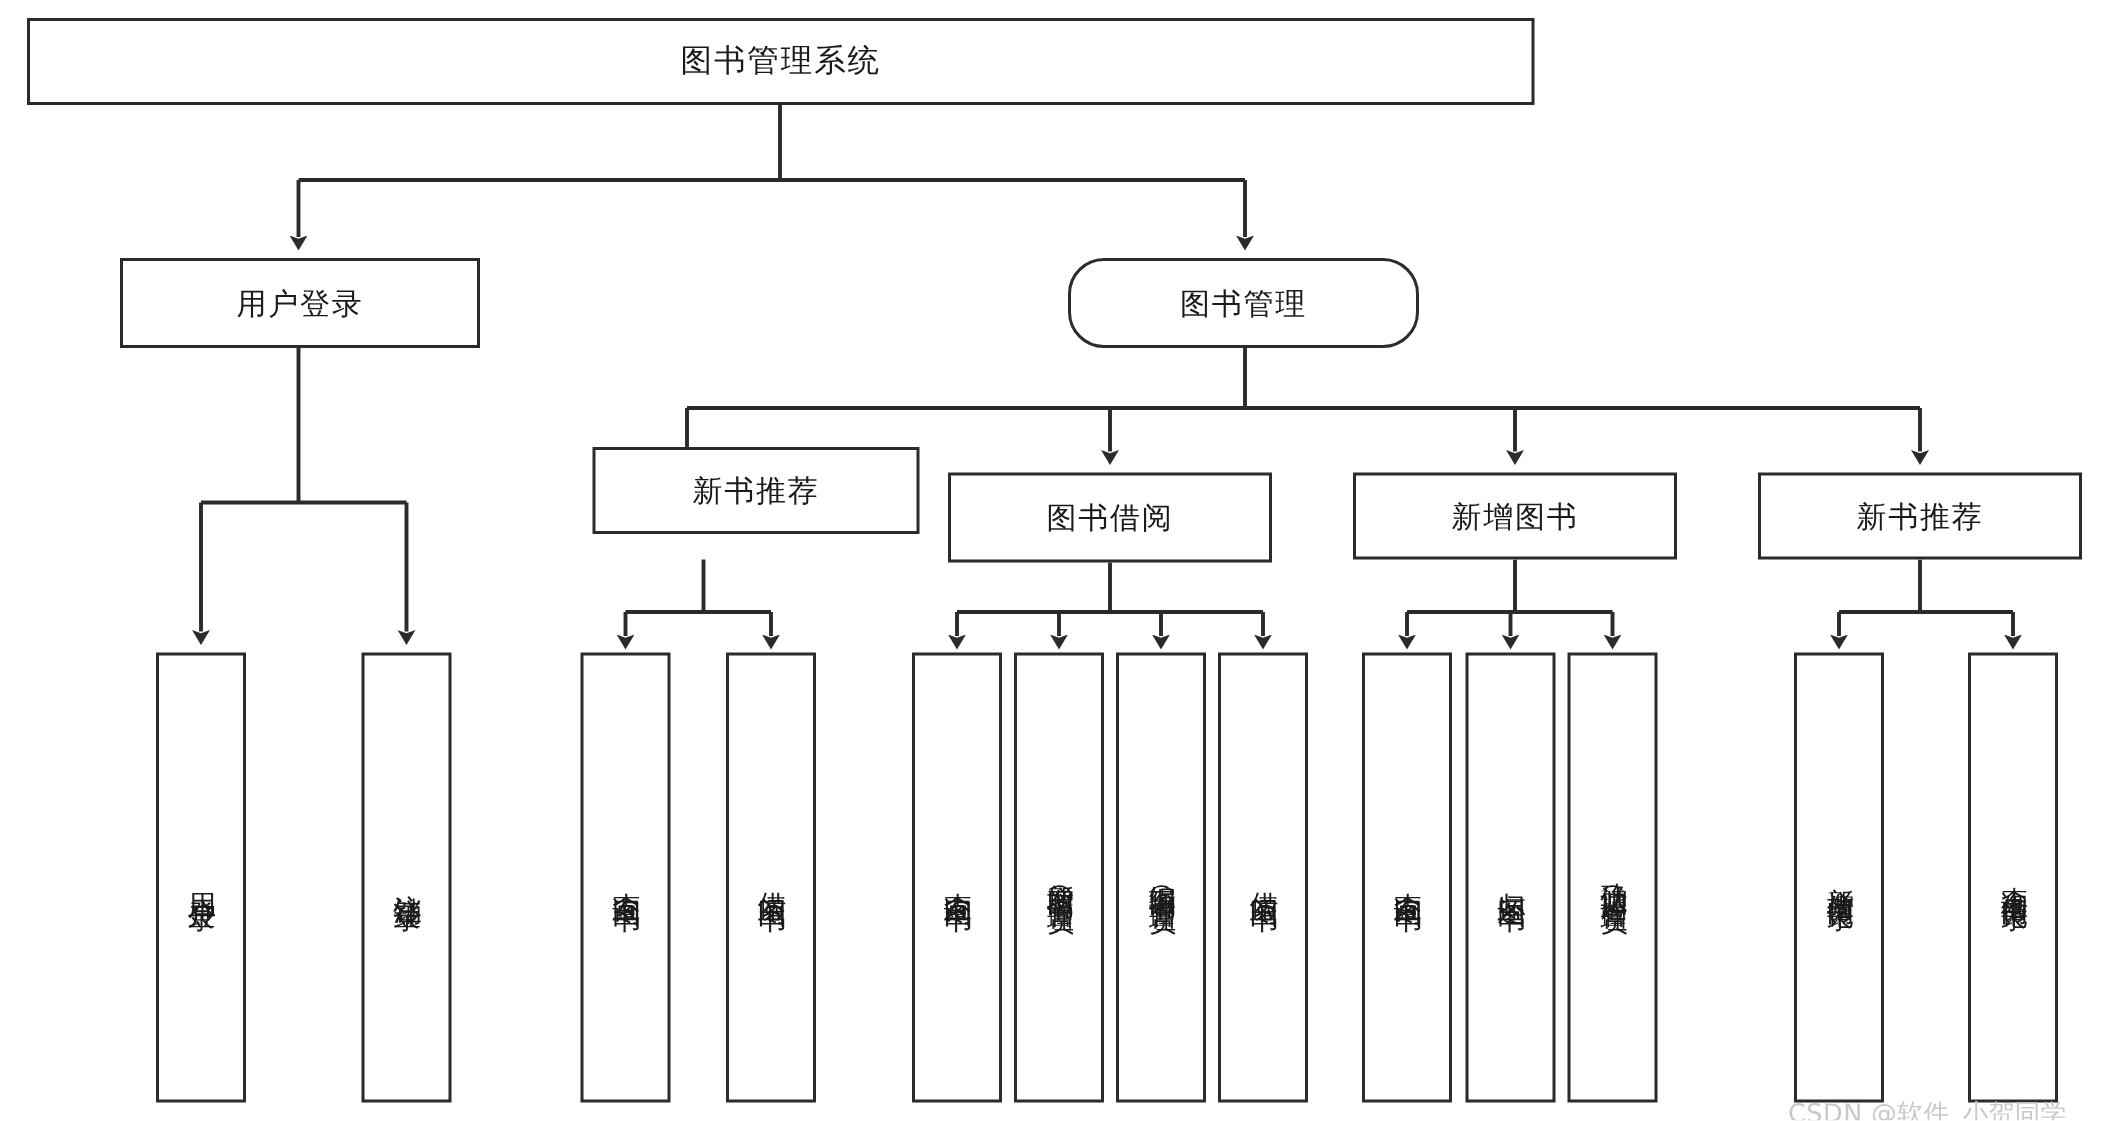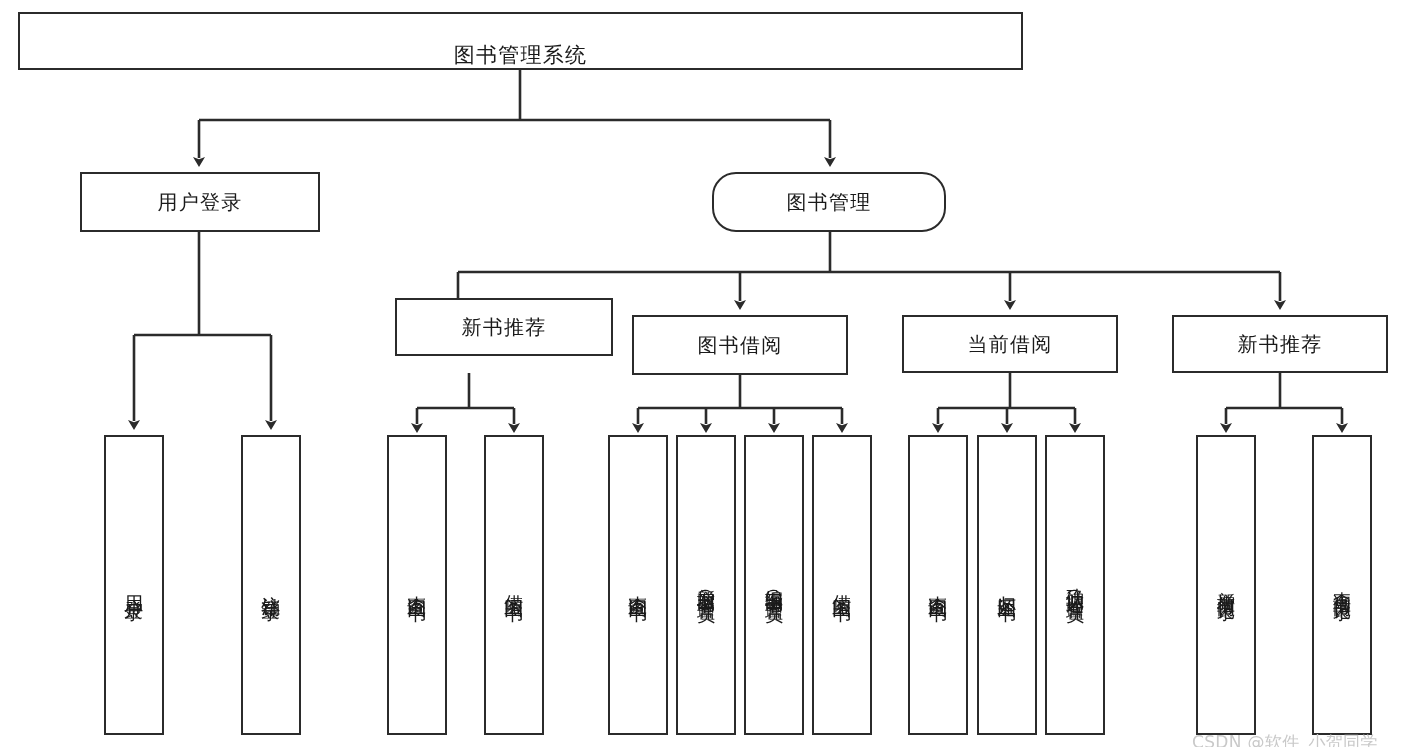--- a/index.html
+++ b/index.html
@@ -47,21 +47,21 @@
     padding: 2px 0;
   }
   .node .lbl {
     display: block;
     letter-spacing: 0.06em;
   }
   .node.vert .lbl {
     letter-spacing: 0.14em;
   }
   
-  .lvl-root { font-size: 21px; align-items: flex-end; }
+  .lvl-root { font-size: 21px; }
   .lvl-2    { font-size: 20px; }
   .lvl-3    { font-size: 20px; }
   .lvl-leaf { font-size: 19px; }
   .lvl-leaf.tall-text { font-size: 18px; }
 
   .watermark {
     position: absolute;
     color: #c9c9c9;
     font-size: 17px;
     white-space: nowrap;
@@ -134,21 +134,21 @@
     <span class="lbl">图书管理</span>
   </div>
 
   <div class="node horiz lvl-3" style="left:360px; top:298px; width:218px; height:58px;margin-left:35px;">
     <span class="lbl">新书推荐</span>
   </div>
   <div class="node horiz lvl-3" style="left:632px; top:315px; width:216px; height:60px;">
     <span class="lbl">图书借阅</span>
   </div>
   <div class="node horiz lvl-3" style="left:902px; top:315px; width:216px; height:58px;">
-    <span class="lbl">当前借阅</span>
+    <span class="lbl">新增图书</span>
   </div>
   <div class="node horiz lvl-3" style="left:1172px; top:315px; width:216px; height:58px;">
     <span class="lbl">新书推荐</span>
   </div>
 
   <div class="node vert lvl-leaf" style="left:104px; top:435px; width:60px; height:300px;">
     <span class="lbl">用户登录</span>
   </div>
   <div class="node vert lvl-leaf" style="left:241px; top:435px; width:60px; height:300px;">
     <span class="lbl">注销登录</span>

